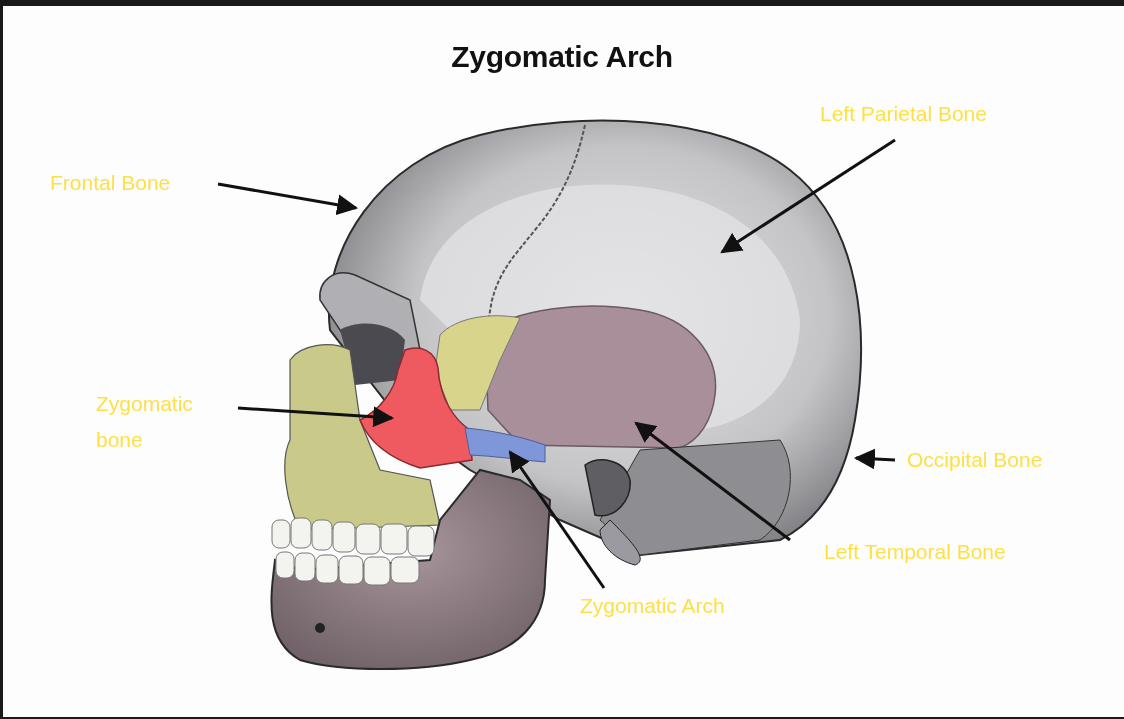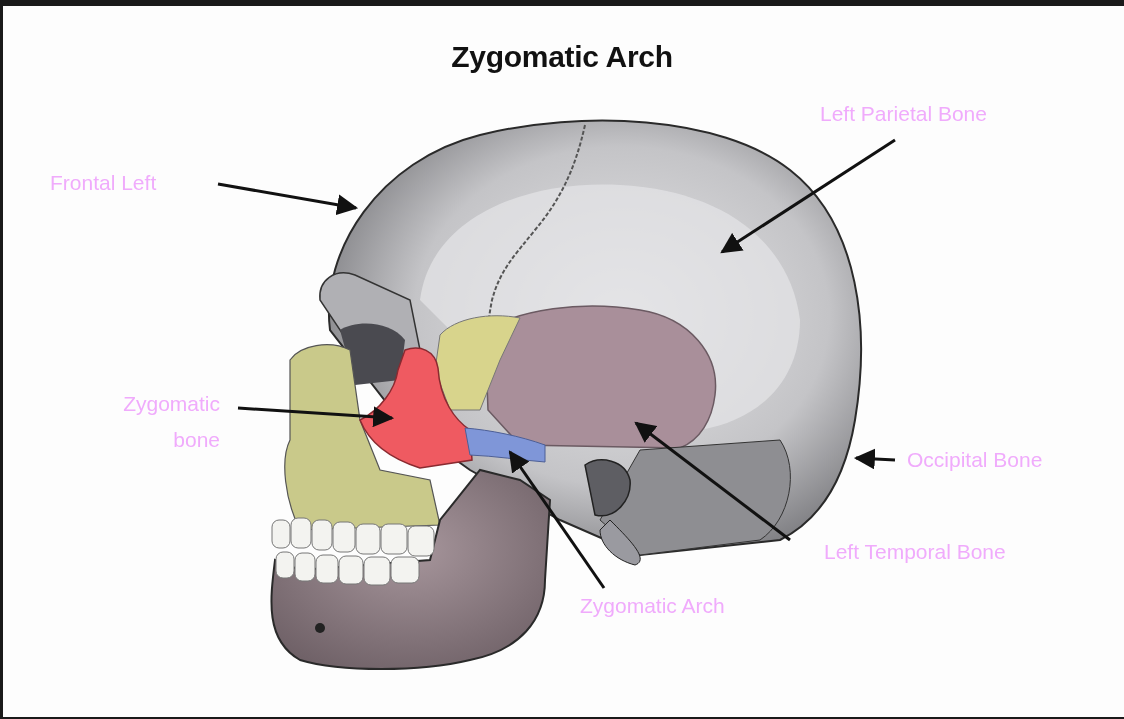--- a/index.html
+++ b/index.html
@@ -11,23 +11,23 @@
     .frame {
       position: absolute; left: 3px; top: 6px; width: 1121px; height: 711px;
       background: #fdfdfd;
     }
     .title {
       position: absolute; left: 0; width: 1124px; top: 40px;
       text-align: center; font-weight: bold; font-size: 30px; color: #111;
       letter-spacing: -0.3px;
     }
     .label {
-      position: absolute; font-size: 21px; color: #f0abfc; white-space: nowrap;
+      position: absolute; font-size: 21px; color: #fde047; white-space: nowrap;
     }
-    .label.center { text-align: right; }
+    .label.center { text-align: left; }
     svg.art { position: absolute; left: 0; top: 0; }
   </style>
 </head>
 <body>
 
 <div class="frame"></div>
 
 <svg class="art" width="1124" height="719" viewBox="0 0 1124 719">
   <defs>
     <radialGradient id="cranium" cx="0.55" cy="0.45" r="0.65">
@@ -94,19 +94,19 @@
     <line x1="895" y1="140" x2="722" y2="252" marker-end="url(#ah)"></line>
     <line x1="238" y1="408" x2="392" y2="418" marker-end="url(#ah)"></line>
     <line x1="895" y1="460" x2="856" y2="458" marker-end="url(#ah)"></line>
     <line x1="790" y1="540" x2="636" y2="423" marker-end="url(#ah)"></line>
     <line x1="604" y1="588" x2="510" y2="452" marker-end="url(#ah)"></line>
   </g>
 </svg>
 
 <div class="title">Zygomatic Arch</div>
 
-<div class="label" style="left:50px; top:171px;">Frontal Left</div>
+<div class="label" style="left:50px; top:171px;">Frontal Bone</div>
 <div class="label" style="left:820px; top:102px;">Left Parietal Bone</div>
 <div class="label center" style="left:96px; top:392px; width:124px;">Zygomatic</div>
 <div class="label center" style="left:96px; top:428px; width:124px;">bone</div>
 <div class="label" style="left:907px; top:448px;text-align:right;">Occipital Bone</div>
 <div class="label" style="left:824px; top:540px;">Left Temporal Bone</div>
 <div class="label" style="left:580px; top:594px;">Zygomatic Arch</div>
 
 </body></html>

